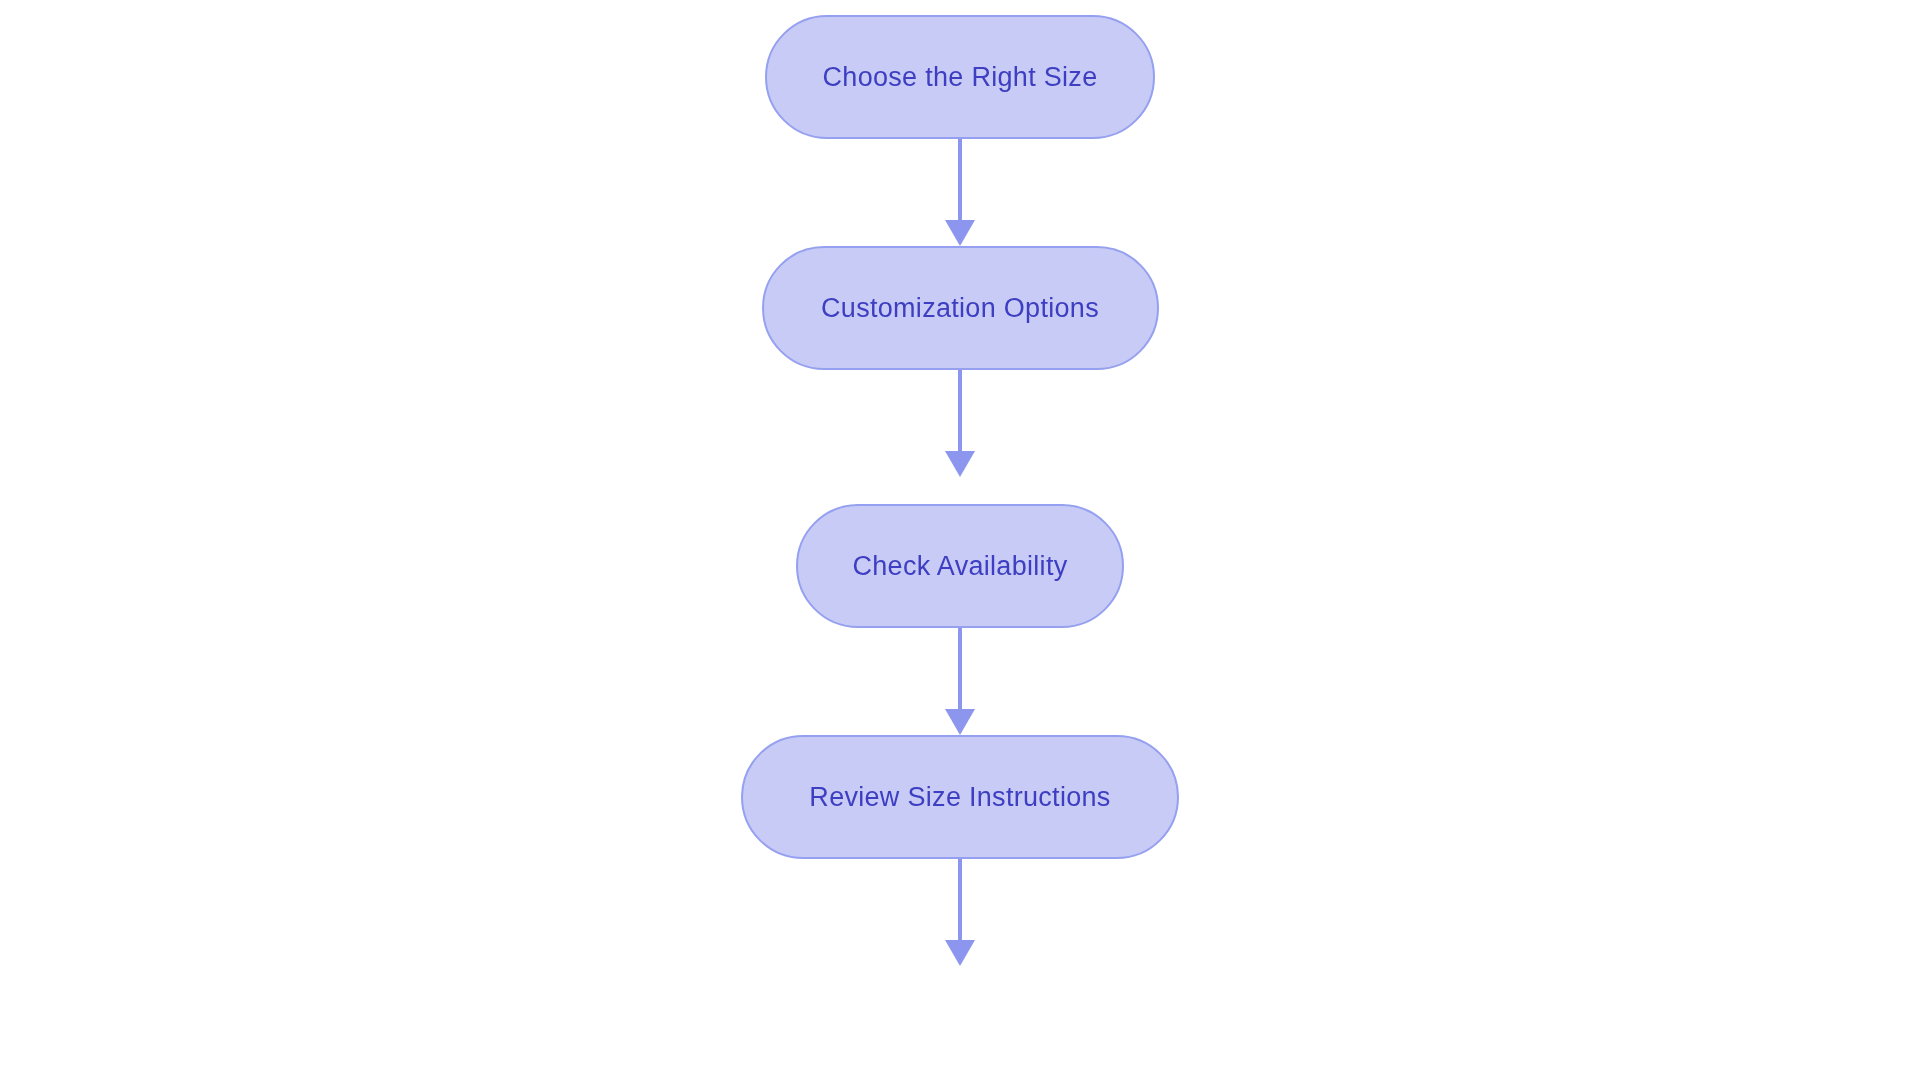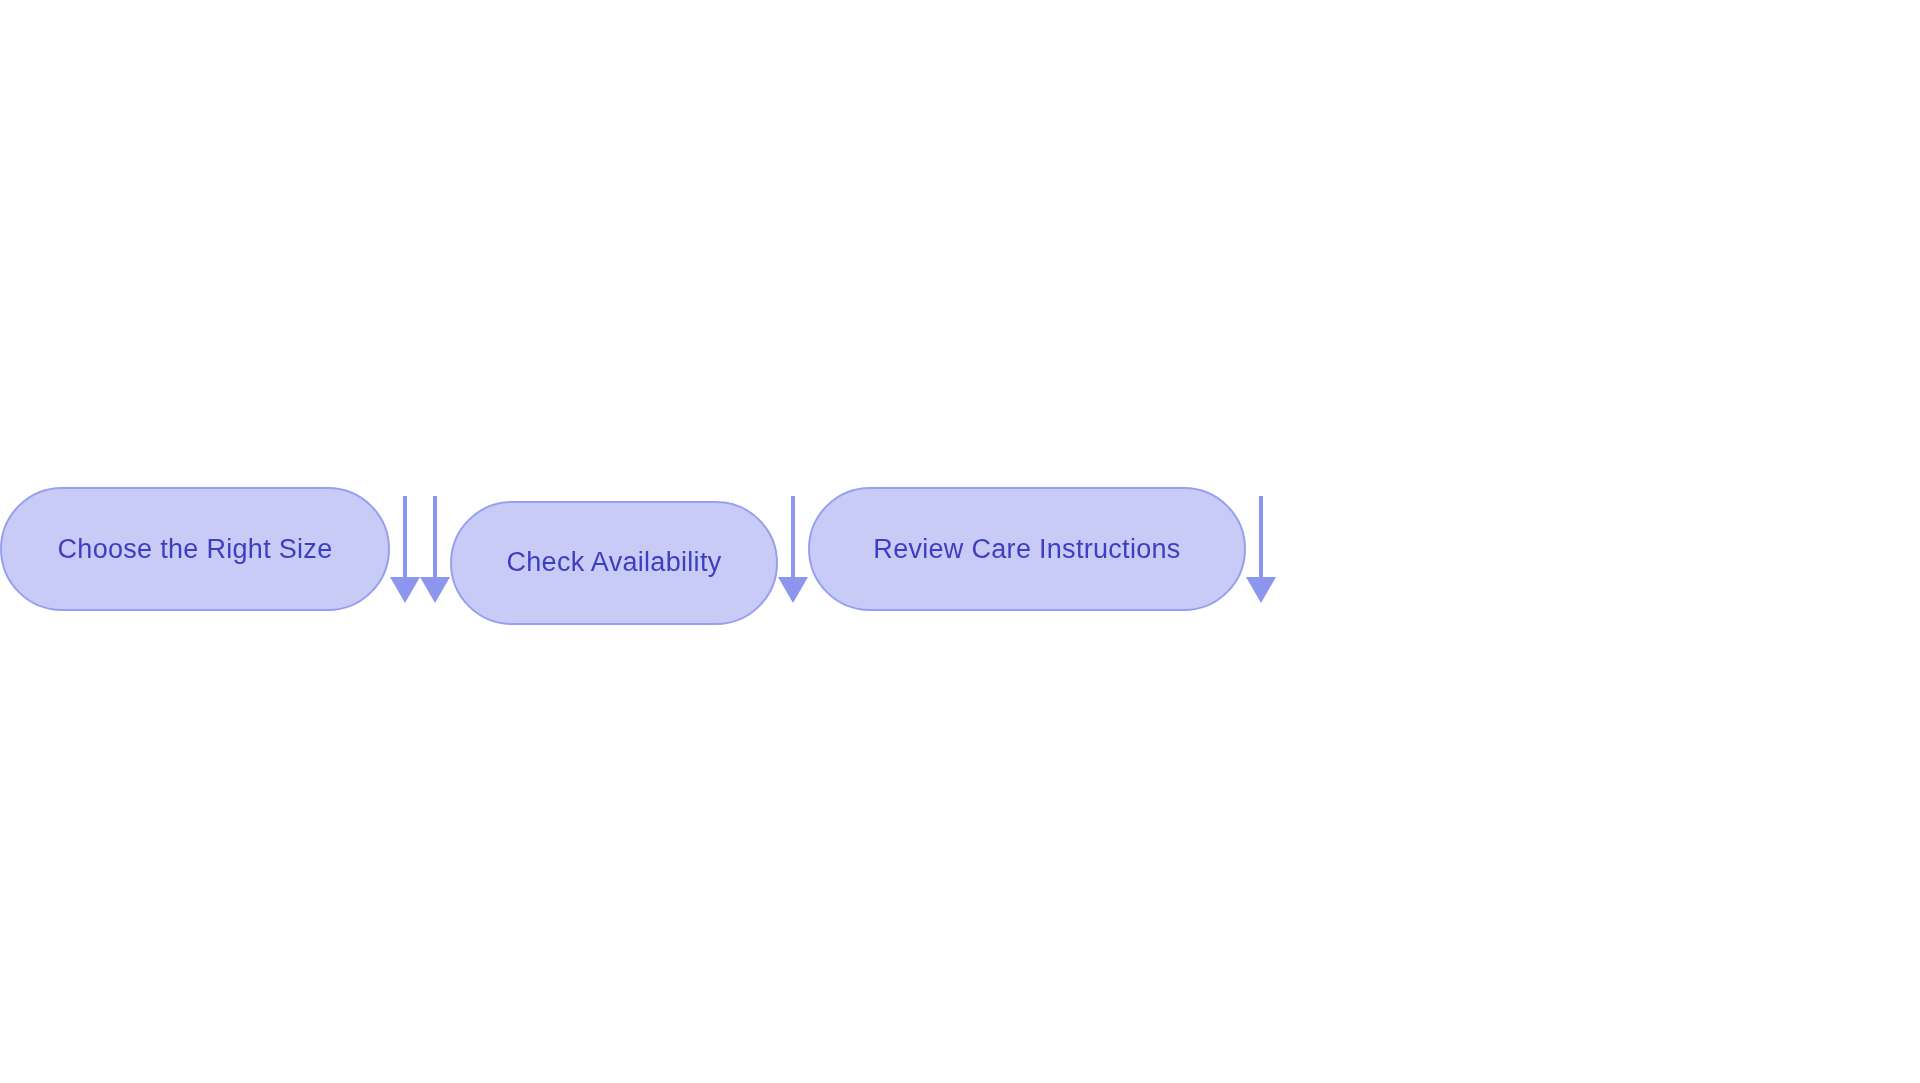--- a/index.html
+++ b/index.html
@@ -15,21 +15,21 @@
     height: 1083px;
     background: var(--background);
     font-family: "Liberation Sans", sans-serif;
     overflow: hidden;
   }
   .canvas {
     position: relative;
     width: 1920px;
     height: 1083px;
     display: flex;
-    flex-direction: row;
+    flex-direction: column;
     align-items: center;
     padding-top: 15px;
   }
   .node {
     height: 124px;
     border-radius: 62px;
     background: var(--node-fill);
     border: 2px solid var(--node-border);
     display: flex;
     align-items: center;
@@ -75,37 +75,40 @@
 
   <div class="node node-0">
     <span class="node-label">Choose the Right Size</span>
   </div>
 
   <div class="arrow">
     <div class="arrow-line"></div>
     <div class="arrow-head"></div>
   </div>
 
+  <div class="node node-1">
+    <span class="node-label">Customization Options</span>
+  </div>
 
   <div class="arrow">
     <div class="arrow-line"></div>
     <div class="arrow-head"></div>
   </div>
 
   <div class="node node-2">
     <span class="node-label">Check Availability</span>
   </div>
 
   <div class="arrow">
     <div class="arrow-line"></div>
     <div class="arrow-head"></div>
   </div>
 
   <div class="node node-3">
-    <span class="node-label">Review Care Instructions</span>
+    <span class="node-label">Review Size Instructions</span>
   </div>
 
   <div class="arrow">
     <div class="arrow-line"></div>
     <div class="arrow-head"></div>
   </div>
 
 
 </div>
 

